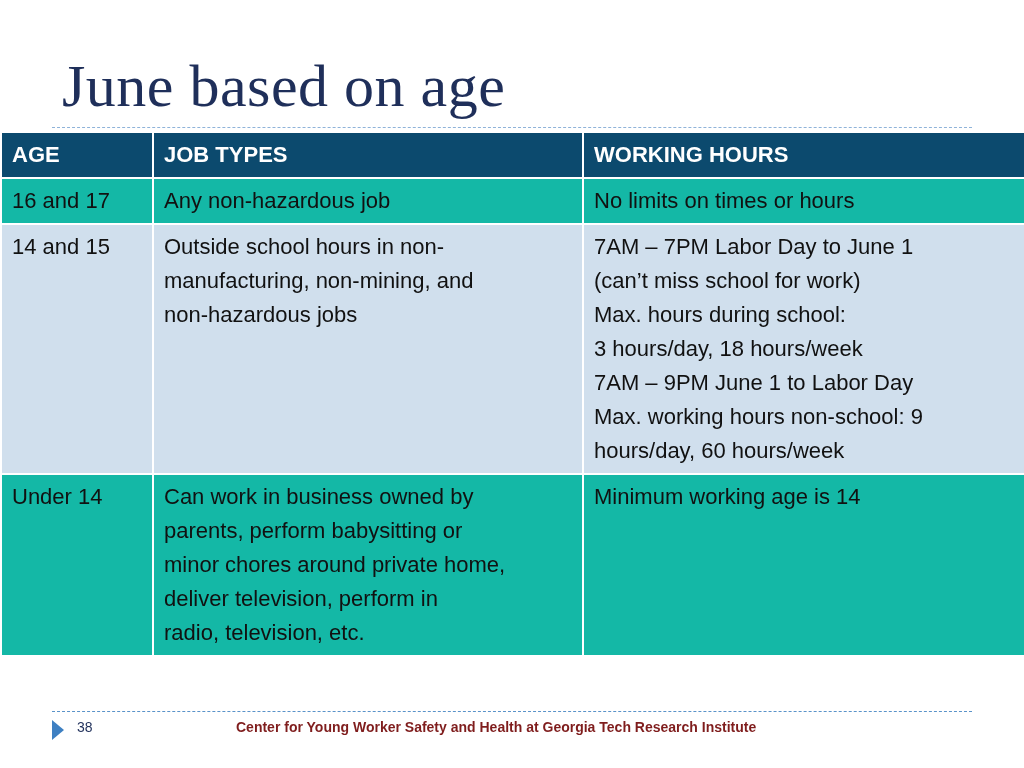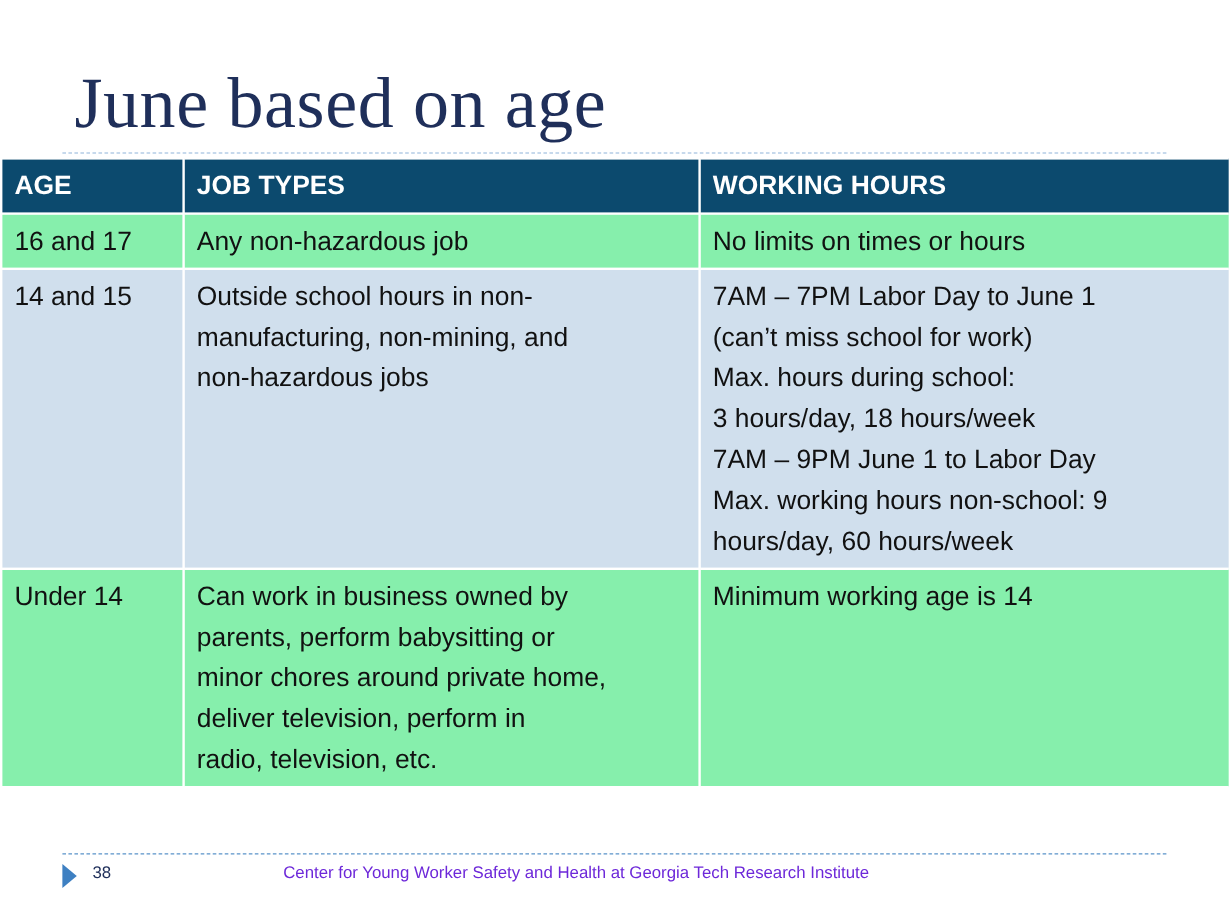--- a/index.html
+++ b/index.html
@@ -3,26 +3,26 @@
 <meta charset="utf-8">
 <style>
   html, body { margin:0; padding:0; }
   body { width:1024px; height:768px; background:#ffffff; position:relative; overflow:hidden; font-family:"Liberation Sans", sans-serif; }
   .title { position:absolute; left:62px; top:50px; font-family:"Liberation Serif", serif; font-size:60px; color:#1f2f5a; letter-spacing:0.5px; margin:0; font-weight:normal; line-height:72px; }
   .rule-top { position:absolute; left:52px; top:127px; width:920px; border-top:1px dashed #8fb3d9; }
   table { position:absolute; left:0; top:131px; width:1024px; border-collapse:collapse; table-layout:fixed; }
   th, td { text-align:left; vertical-align:top; border:2px solid #ffffff; font-size:22px; color:#111111; line-height:34px; padding:5px 10px 5px 10px; }
   th { background:#0c4a6e; color:#ffffff; font-weight:bold; height:33px; padding-top:5px; padding-bottom:5px; }
   tr.odd td { background:#d0dfed; }
-  tr.even td { background:#86efac; }
+  tr.even td { background:#14b8a6; }
   td .line { display:block; }
   .rule-bottom { position:absolute; left:52px; top:711px; width:920px; border-top:1px dashed #5a93c9; }
   .footer-arrow { position:absolute; left:52px; top:720px; width:0; height:0; border-top:10px solid transparent; border-bottom:10px solid transparent; border-left:12px solid #3e80c2; }
   .page-num { position:absolute; left:77px; top:719px; font-size:14px; color:#1f2f5a; }
-  .footer-text { position:absolute; left:236px; top:719px; font-size:14px; color:#6d28d9; }
+  .footer-text { position:absolute; left:236px; top:719px; font-size:14px; color:#7f1d1d;font-weight:bold; }
 </style>
 </head>
 <body>
 
 <h1 class="title">June based on age</h1>
 <div class="rule-top"></div>
 
 <table>
   <colgroup>
     <col style="width:152px">

